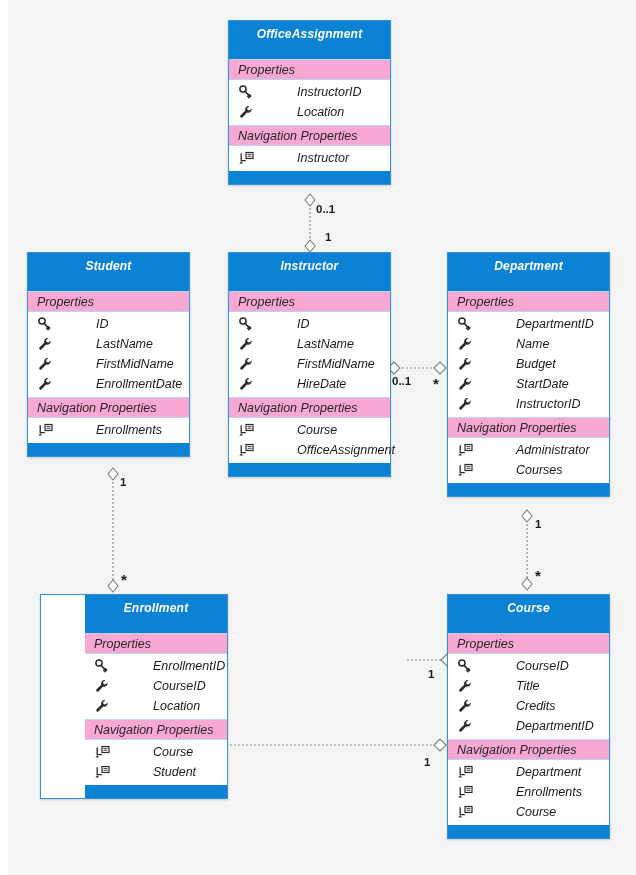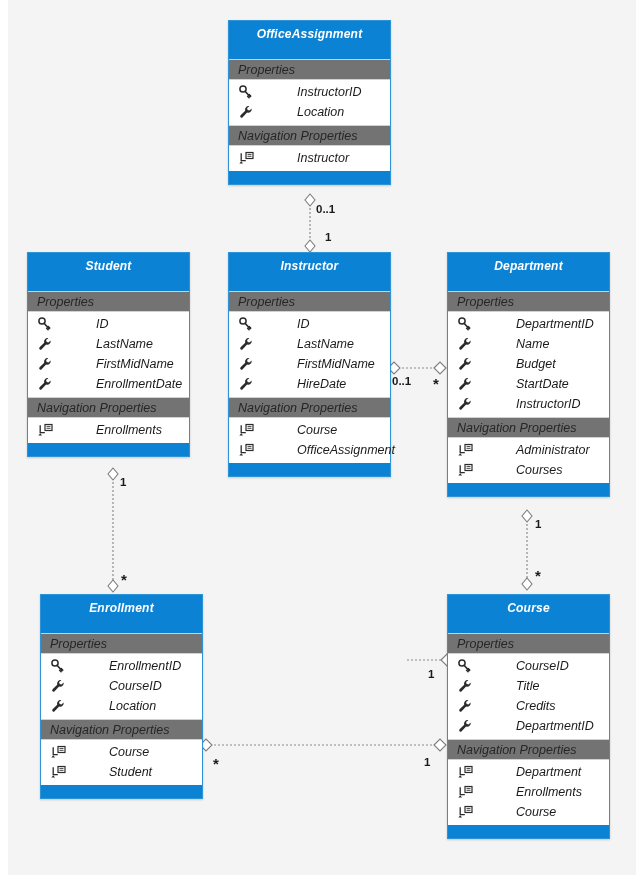--- a/index.html
+++ b/index.html
@@ -43,21 +43,21 @@
     font-size: 12px;
     font-weight: bold;
     text-align: center;
     line-height: 19px;
     height: 38px;
     padding-top: 4px;
     box-sizing: border-box;
     letter-spacing: 0.2px;
   }
   .section-band {
-    background: #737373;
+    background: #f9a8d4;
     color: #262626;
     font-size: 12.5px;
     line-height: 21px;
     height: 21px;
     padding-left: 9px;
     box-sizing: border-box;
     border-top: 1px solid #b9d7ef;
     border-bottom: 1px solid #b9d7ef;
   }
   .prop-list {
@@ -405,21 +405,21 @@
               <path d="M3.2 3.2v7.4h4.6" fill="none" stroke="#2b2b2b" stroke-width="1.3"></path>
               <path d="M3.2 11.2l-1.8 2.4h3.6z" fill="#2b2b2b"></path>
             </svg>
           </span>
         <span>Courses</span>
       </div>
     </div>
     <div class="entity-footer"></div>
   </div>
 
-  <div class="entity" style="left:40px; top:594px; width:163px;">
+  <div class="entity" style="left:40px; top:594px; width:188px;padding-left:44px;">
     <div class="entity-header">Enrollment</div>
     <div class="section-band">Properties</div>
     <div class="prop-list">
       <div class="prop-row">
         <span class="prop-icon">
             <svg width="17" height="16" viewBox="0 0 17 16">
               <circle cx="5" cy="5" r="3.1" fill="none" stroke="#2b2b2b" stroke-width="1.5"></circle>
               <path d="M7 7.3 L12 12.6" stroke="#2b2b2b" stroke-width="1.6" stroke-linecap="round"></path>
               <path d="M9.6 12.2 L11.1 13.7" stroke="#2b2b2b" stroke-width="1.5" stroke-linecap="round"></path>
               <path d="M11.2 10.6 L12.7 12.1" stroke="#2b2b2b" stroke-width="1.5" stroke-linecap="round"></path>

